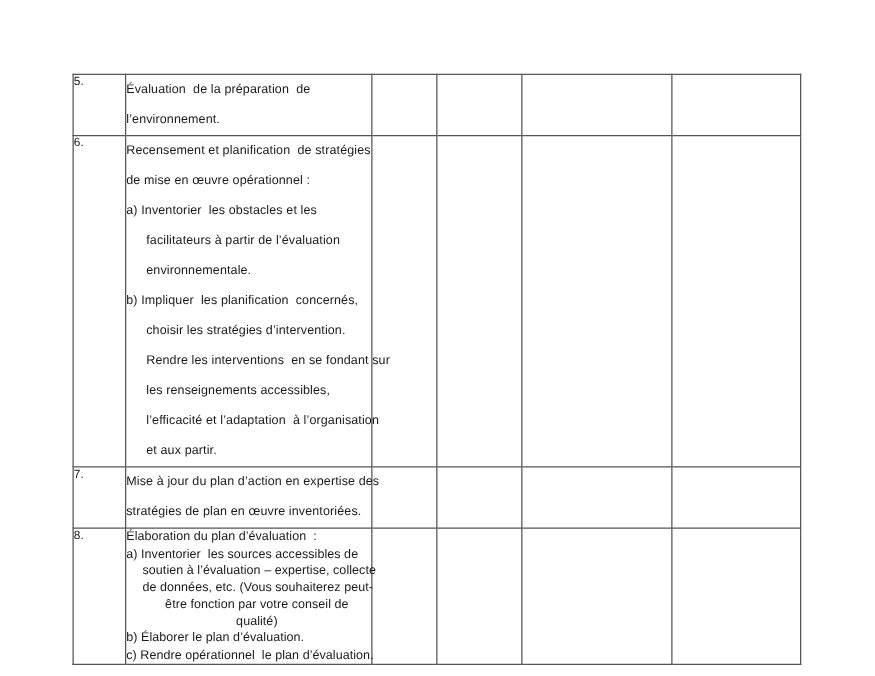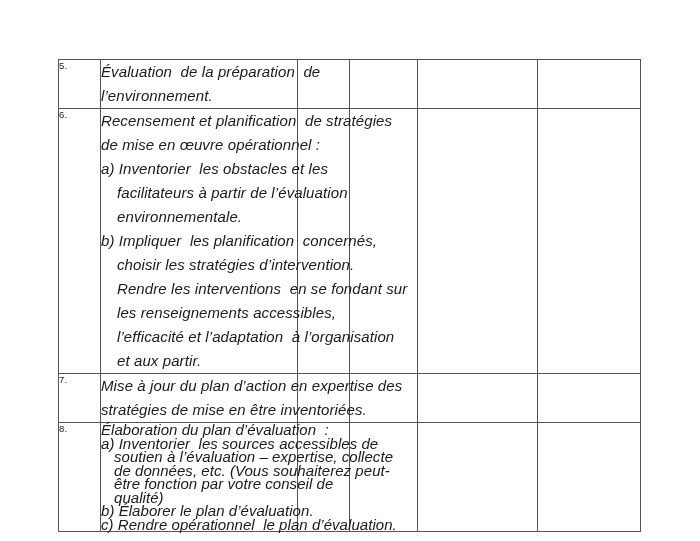--- a/index.html
+++ b/index.html
@@ -40,43 +40,43 @@
   .col-b3    { width: 120px; }
   .col-b4    { width: 103px; }
 
   .num-cell {
     font-size: 9.5px;
     padding: 9px 0 0 5px;
     letter-spacing: 0.2px;
   }
 
   .task-cell {
-    font-size: 15px;
+    font-size: 10px;
     padding: 7px 6px 7px 8px;
-    font-style: italic;
   }
 
   
   .loose .line {
     line-height: 24px;
     white-space: pre;
     letter-spacing: 0.1px;
   }
   .loose .line.indent {
     padding-left: 16px;
   }
 
   
   .tight .line {
     line-height: 13.5px;
     white-space: pre;
     letter-spacing: 0.05px;
   }
   .tight .line.indent {
     padding-left: 13px;
+    text-align: center;
   }
 
   .blank-cell { }
 </style>
 </head>
 <body>
 
 <table id="doc-table">
   <colgroup>
     <col class="col-num">
@@ -115,21 +115,21 @@
         </td>
         <td class="blank-cell col-b1"></td>
         <td class="blank-cell col-b2"></td>
         <td class="blank-cell col-b3"></td>
         <td class="blank-cell col-b4"></td>
       </tr>
       <tr>
         <td class="num-cell">7.</td>
         <td class="task-cell loose">
           <div class="line">Mise à jour du plan d’action en expertise des</div>
-          <div class="line">stratégies de mise en être inventoriées.</div>
+          <div class="line">stratégies de plan en œuvre inventoriées.</div>
         </td>
         <td class="blank-cell col-b1"></td>
         <td class="blank-cell col-b2"></td>
         <td class="blank-cell col-b3"></td>
         <td class="blank-cell col-b4"></td>
       </tr>
       <tr>
         <td class="num-cell">8.</td>
         <td class="task-cell tight">
           <div class="line">Élaboration du plan d’évaluation  :</div>

